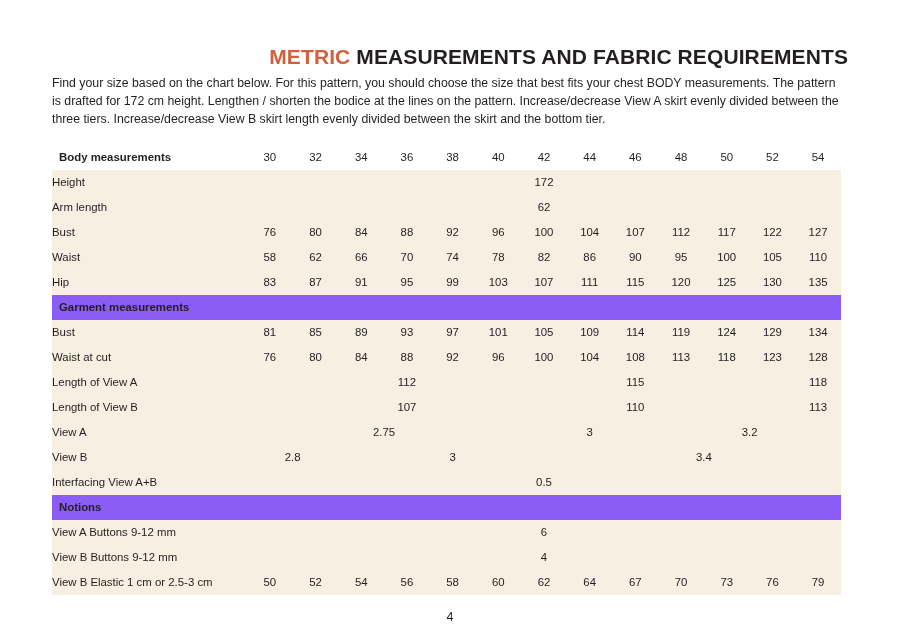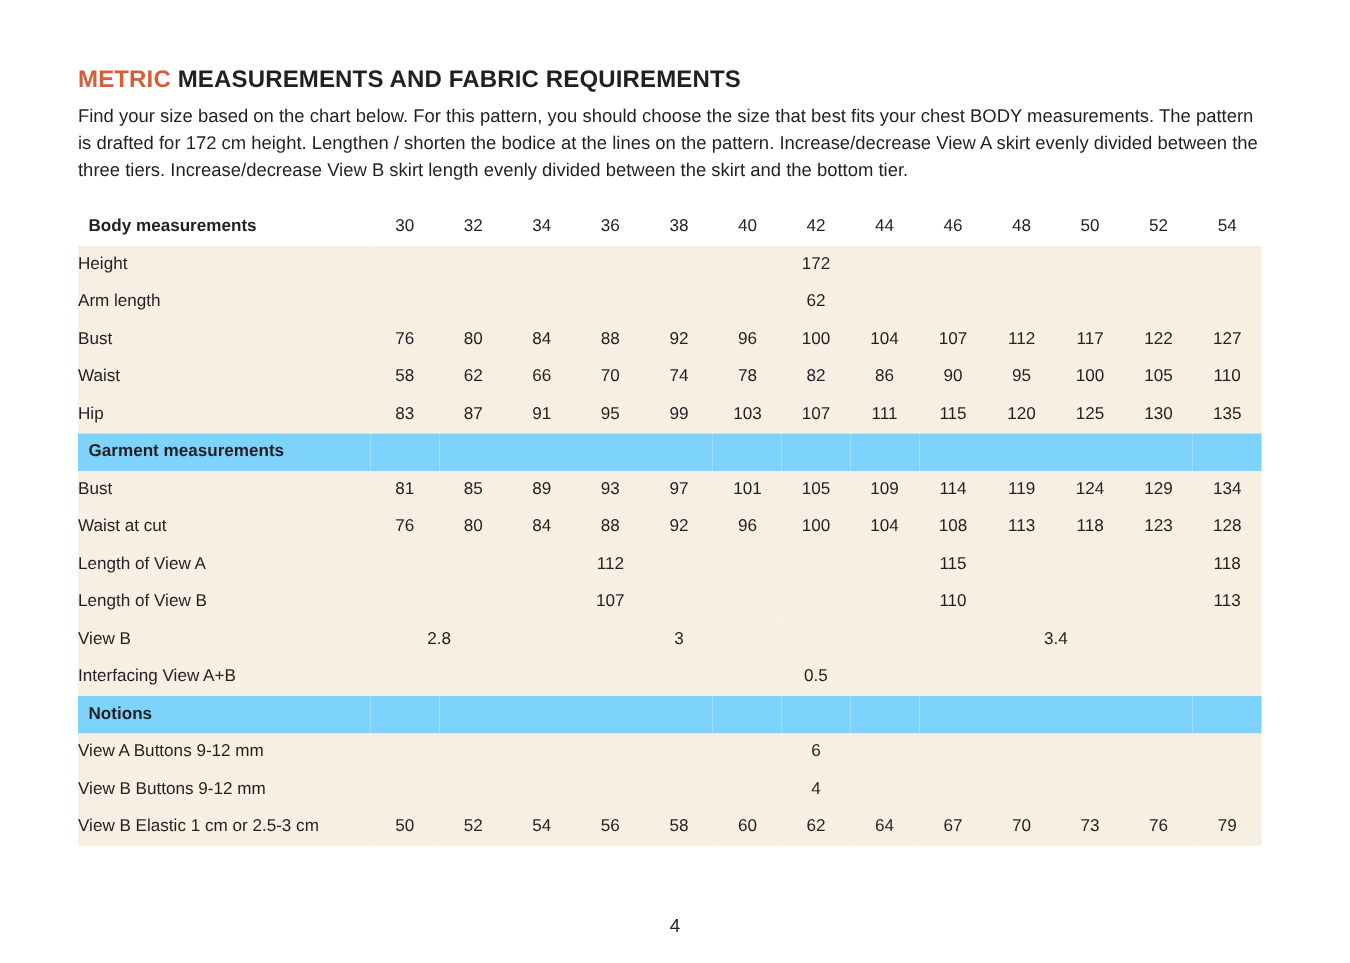--- a/index.html
+++ b/index.html
@@ -15,25 +15,26 @@
     overflow: hidden;
   }
   .page {
     position: relative;
     width: 900px;
     height: 642px;
     box-sizing: border-box;
     padding: 44px 52px 0 52px;
   }
   h1.title {
-    font-size: 16px;
+    font-size: 21px;
     font-weight: bold;
     margin: 0 0 6px 0;
     letter-spacing: 0.1px;
     line-height: 1.2;
+    text-align: right;
   }
   h1.title .metric {
     color: #d1603d;
   }
   h1.title .rest {
     color: #231f20;
   }
   .intro {
     font-size: 12.3px;
     line-height: 1.45;
@@ -57,21 +58,21 @@
     padding-left: 7px;
     white-space: nowrap;
   }
   td.num {
     text-align: center;
   }
   .row-shade td {
     background: #f6efe2;
   }
   .row-plain td {
-    background: #7dd3fc;
+    background: #8b5cf6;
   }
   .row-head td {
     background: #ffffff;
     font-weight: normal;
   }
   .row-head td.label {
     padding-left: 7px;
   }
   .sub-head td.label {
     padding-left: 7px;
@@ -267,20 +268,26 @@
           <td class="num"></td>
           <td class="num"></td>
           <td class="num"></td>
           <td class="num">110</td>
           <td class="num"></td>
           <td class="num"></td>
           <td class="num"></td>
           <td class="num">113</td>
         </tr>
         <tr class="row-shade">
+          <td class="label">View A</td>
+          <td class="num span-cell" colspan="6">2.75</td>
+          <td class="num span-cell" colspan="3">3</td>
+          <td class="num span-cell" colspan="4">3.2</td>
+        </tr>
+        <tr class="row-shade">
           <td class="label">View B</td>
           <td class="num span-cell" colspan="2">2.8</td>
           <td class="num span-cell" colspan="5">3</td>
           <td class="num span-cell" colspan="6">3.4</td>
         </tr>
         <tr class="row-shade">
           <td class="label">Interfacing View A+B</td>
           <td class="num span-cell" colspan="13">0.5</td>
         </tr>
         <tr class="sub-head row-plain">

